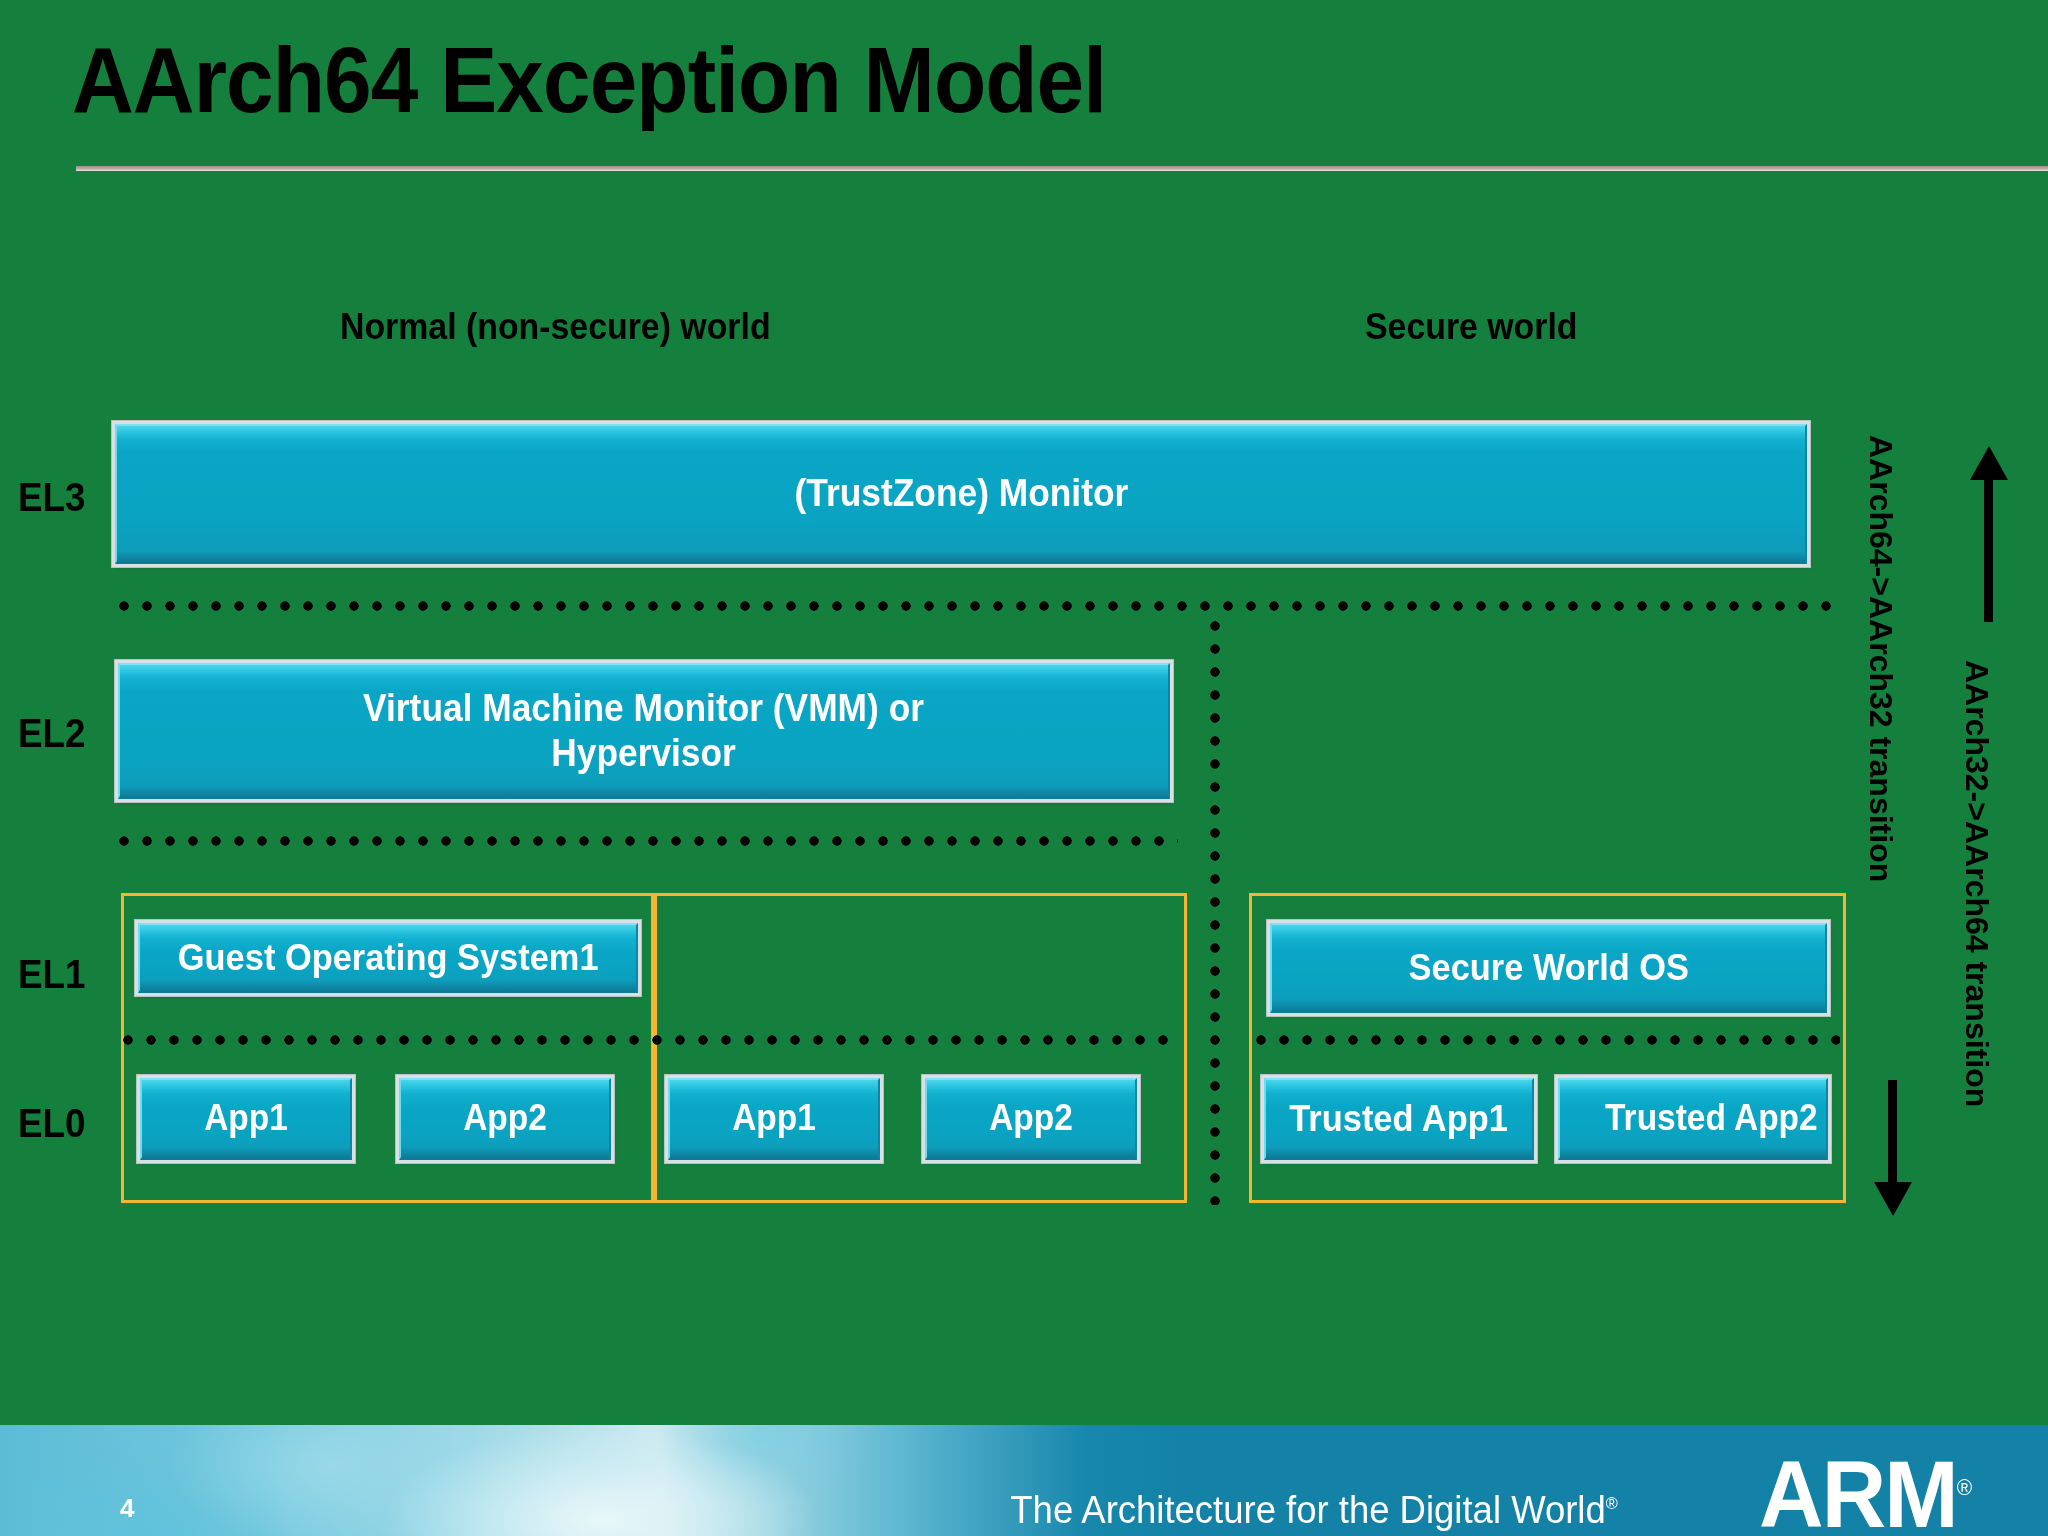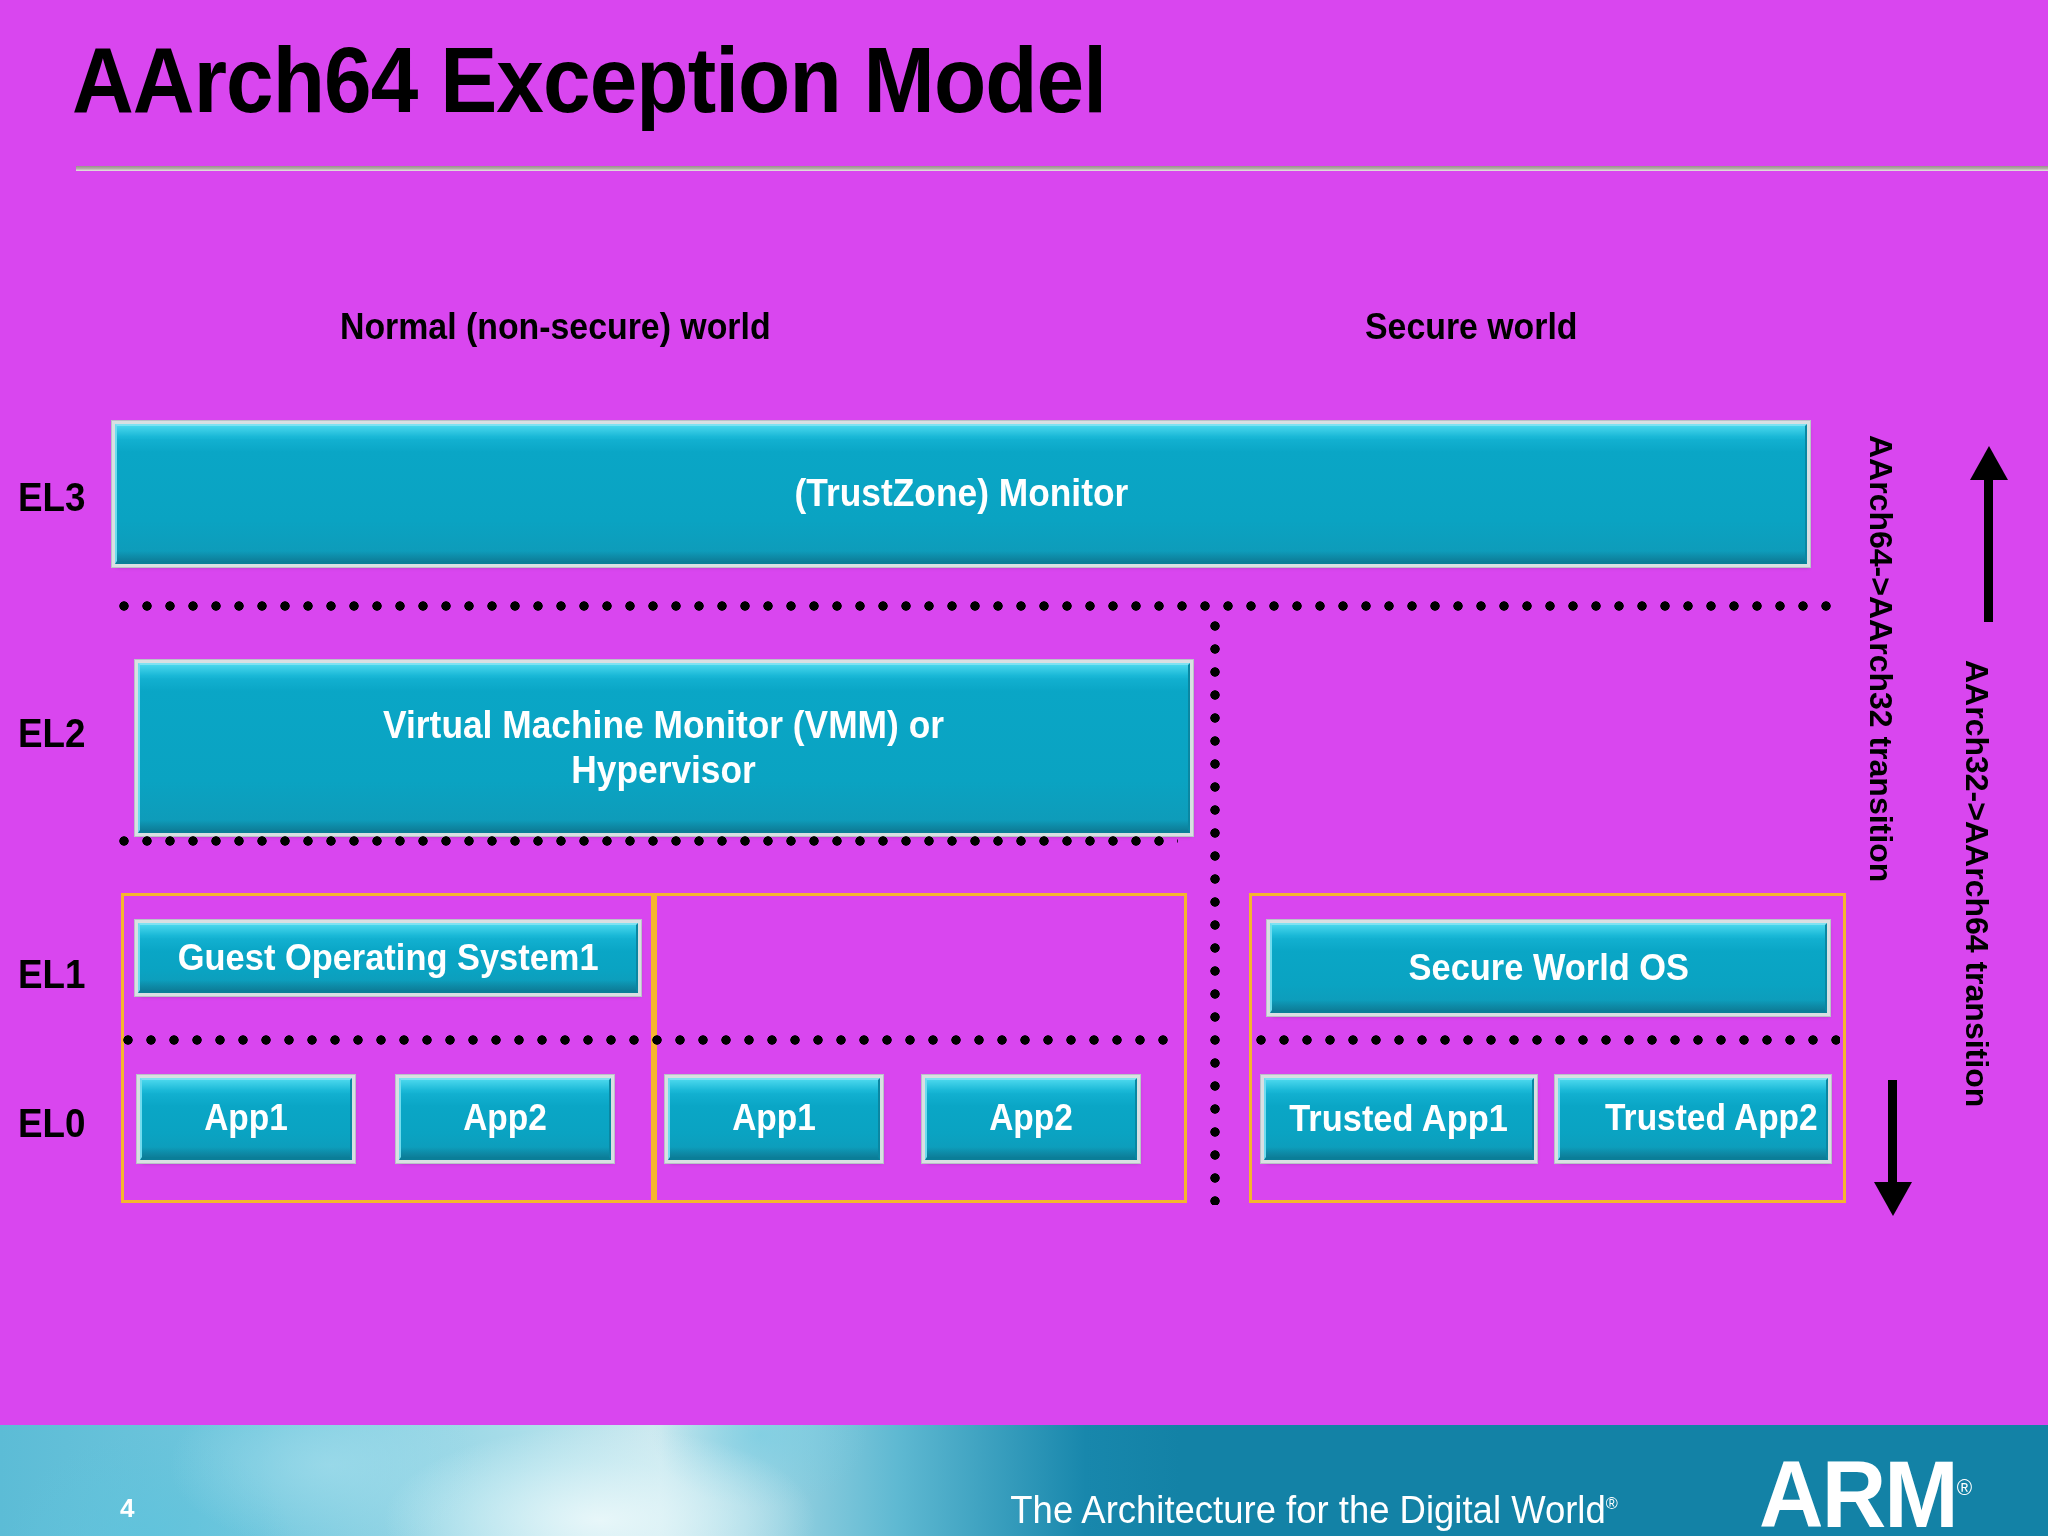--- a/index.html
+++ b/index.html
@@ -7,21 +7,21 @@
     padding: 0;
     background: #ffffff;
   }
   body {
     font-family: "Liberation Sans", sans-serif;
   }
   #slide {
     position: relative;
     width: 2048px;
     height: 1536px;
-    background: #d946ef;
+    background: #15803d;
     overflow: hidden;
   }
 
   
   #title {
     position: absolute;
     left: 72px;
     top: 28px;
     font-size: 92px;
     font-weight: bold;
@@ -116,23 +116,22 @@
     transform: scaleX(0.93);
     display: block;
   }
 
   #box-monitor {
     left: 115px; top: 424px; width: 1692px; height: 140px;
     font-size: 38px;
     text-align: center;
   }
   #box-vmm {
-    left: 118px; top: 663px; width: 1052px; height: 170px;
+    left: 118px; top: 663px; width: 1052px; height: 136px;
     font-size: 38px;
-    margin-left: 20px;
   }
   #box-gos1 {
     left: 138px; top: 923px; width: 500px; height: 70px;
     font-size: 37px;
   }
   #box-gos2 {
     left: 672px; top: 923px; width: 500px; height: 90px;
     font-size: 37px;
   }
   #box-secureos {

